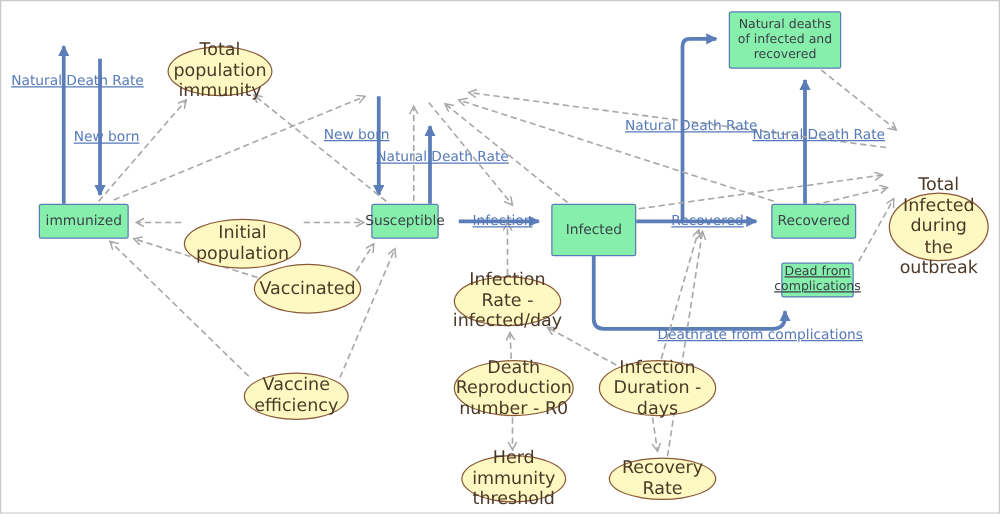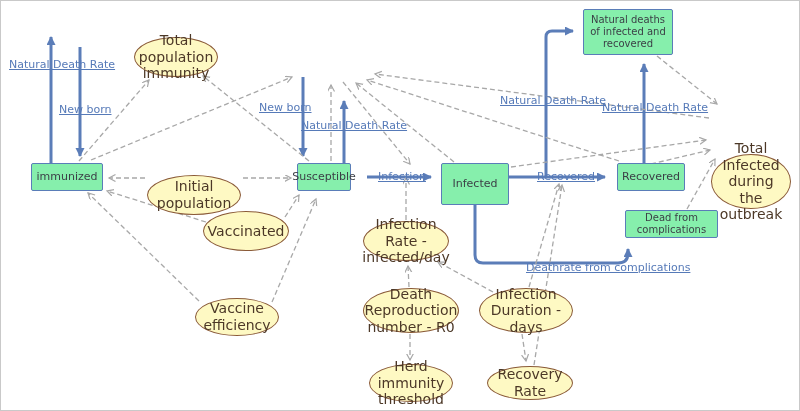--- a/index.html
+++ b/index.html
@@ -78,21 +78,21 @@
       <path d="M650,163 L709,149" marker-end="url(#mDash)"></path>
       <path d="M686,208 L714,158" marker-end="url(#mDash)"></path>
     </g>
   </svg>
 
   <div class="stock" style="left:30px;top:162px;width:72px;height:28px;">immunized</div>
   <div class="stock" style="left:296px;top:162px;width:54px;height:28px;">Susceptible</div>
   <div class="stock" style="left:440px;top:162px;width:68px;height:42px;">Infected</div>
   <div class="stock" style="left:616px;top:162px;width:68px;height:28px;">Recovered</div>
   <div class="stock small" style="left:582px;top:8px;width:90px;height:46px;">Natural deaths of infected and recovered</div>
-  <div class="stock small" style="left:624px;top:209px;width:93px;height:28px;">Dead from complications</div>
+  <div class="stock small" style="left:624px;top:209px;width:58px;height:28px;text-decoration:underline;">Dead from complications</div>
 
   <div class="var" style="left:133px;top:36px;width:84px;height:40px;">Total population immunity</div>
   <div class="var" style="left:146px;top:164px;width:94px;height:40px;margin-top:10px;">Initial population</div>
   <div class="var" style="left:202px;top:210px;width:86px;height:40px;">Vaccinated</div>
   <div class="var" style="left:362px;top:220px;width:86px;height:40px;">Infection Rate - infected/day</div>
   <div class="var" style="left:194px;top:297px;width:84px;height:38px;">Vaccine efficiency</div>
   <div class="var" style="left:362px;top:287px;width:96px;height:45px;">Death Reproduction number - R0</div>
   <div class="var" style="left:368px;top:363px;width:84px;height:38px;">Herd immunity threshold</div>
   <div class="var" style="left:478px;top:287px;width:94px;height:45px;">Infection Duration - days</div>
   <div class="var" style="left:486px;top:365px;width:86px;height:34px;">Recovery Rate</div>

